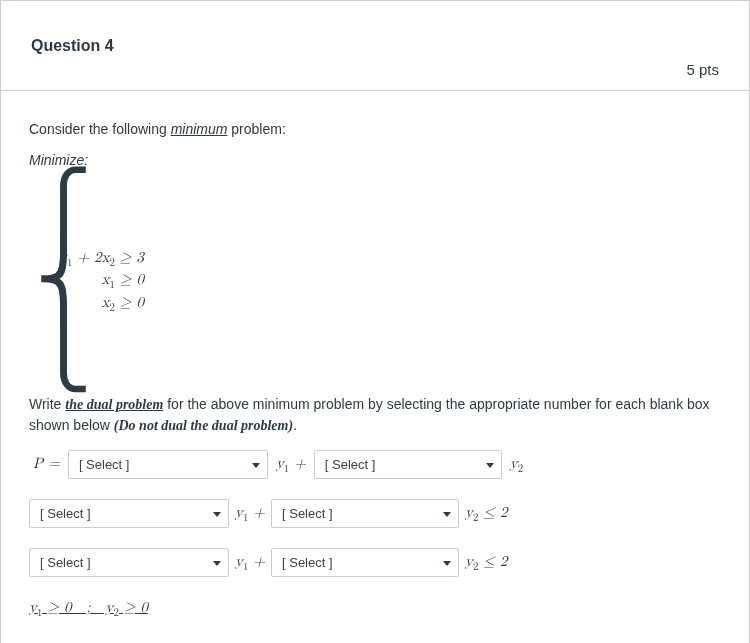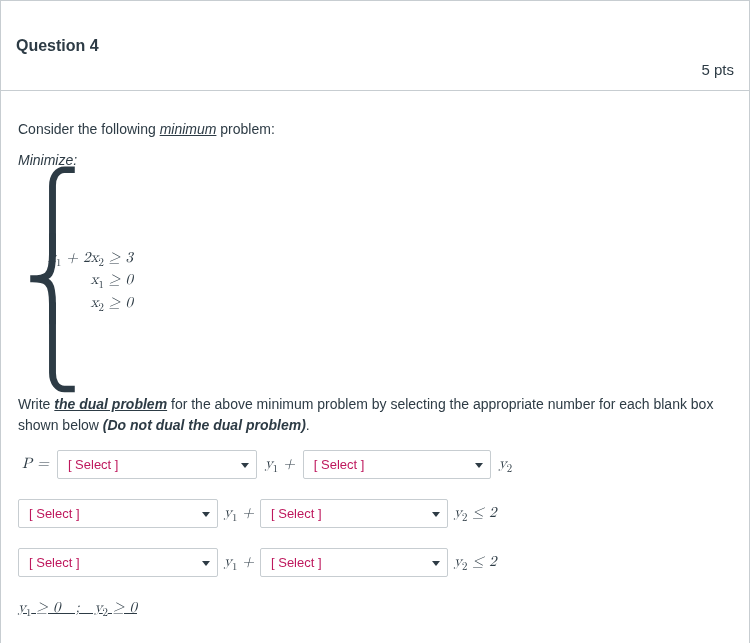--- a/index.html
+++ b/index.html
@@ -13,38 +13,38 @@
   .card {
     width: 750px;
     box-sizing: border-box;
     border: 1px solid #c7cdd1;
     margin: 0;
   }
   .card-header {
     display: flex;
     justify-content: space-between;
     align-items: center;
-    padding: 12px 15px;
+    padding: 12px 30px;
     border-bottom: 1px solid #c7cdd1;
   }
   .card-header .title {
     font-weight: 700;
     font-size: 16px;
   }
   .card-header .pts {
     font-size: 15px;
     margin-top: 48px;
   }
   .card-body {
-    padding: 28px 18px 22px 17px;
+    padding: 28px 18px 22px 28px;
     line-height: 1.5;
   }
   .italic-text { font-style: italic; }
   .underline { text-decoration: underline; }
-  .bolditalic { font-weight: 700; font-style: italic; }
+  .bolditalic { font-weight: 700; font-style: italic; font-family: Liberation Serif, serif; }
   .mathline {
     font-family: "Latin Modern Math", "Cambria Math", Georgia, serif;
     font-style: italic;
     font-size: 15px;
   }
   .mathplain {
     font-family: "Latin Modern Math", "Cambria Math", Georgia, serif;
     font-style: normal;
   }
   .subnum { font-size: 0.72em; vertical-align: sub; font-style: normal; }
@@ -73,21 +73,21 @@
     margin-bottom: 20px;
   }
   .select-box {
     appearance: none;
     -webkit-appearance: none;
     background: #fff;
     border: 1px solid #c7cdd1;
     border-radius: 2px;
     padding: 6px 22px 6px 10px;
     font-size: 13px;
-    color: #be185d;
+    color: #404040;
     cursor: pointer;
     position: relative;
   }
   .select-wrap {
     position: relative;
     display: inline-block;
   }
   .select-wrap::after {
     content: "";
     position: absolute;

